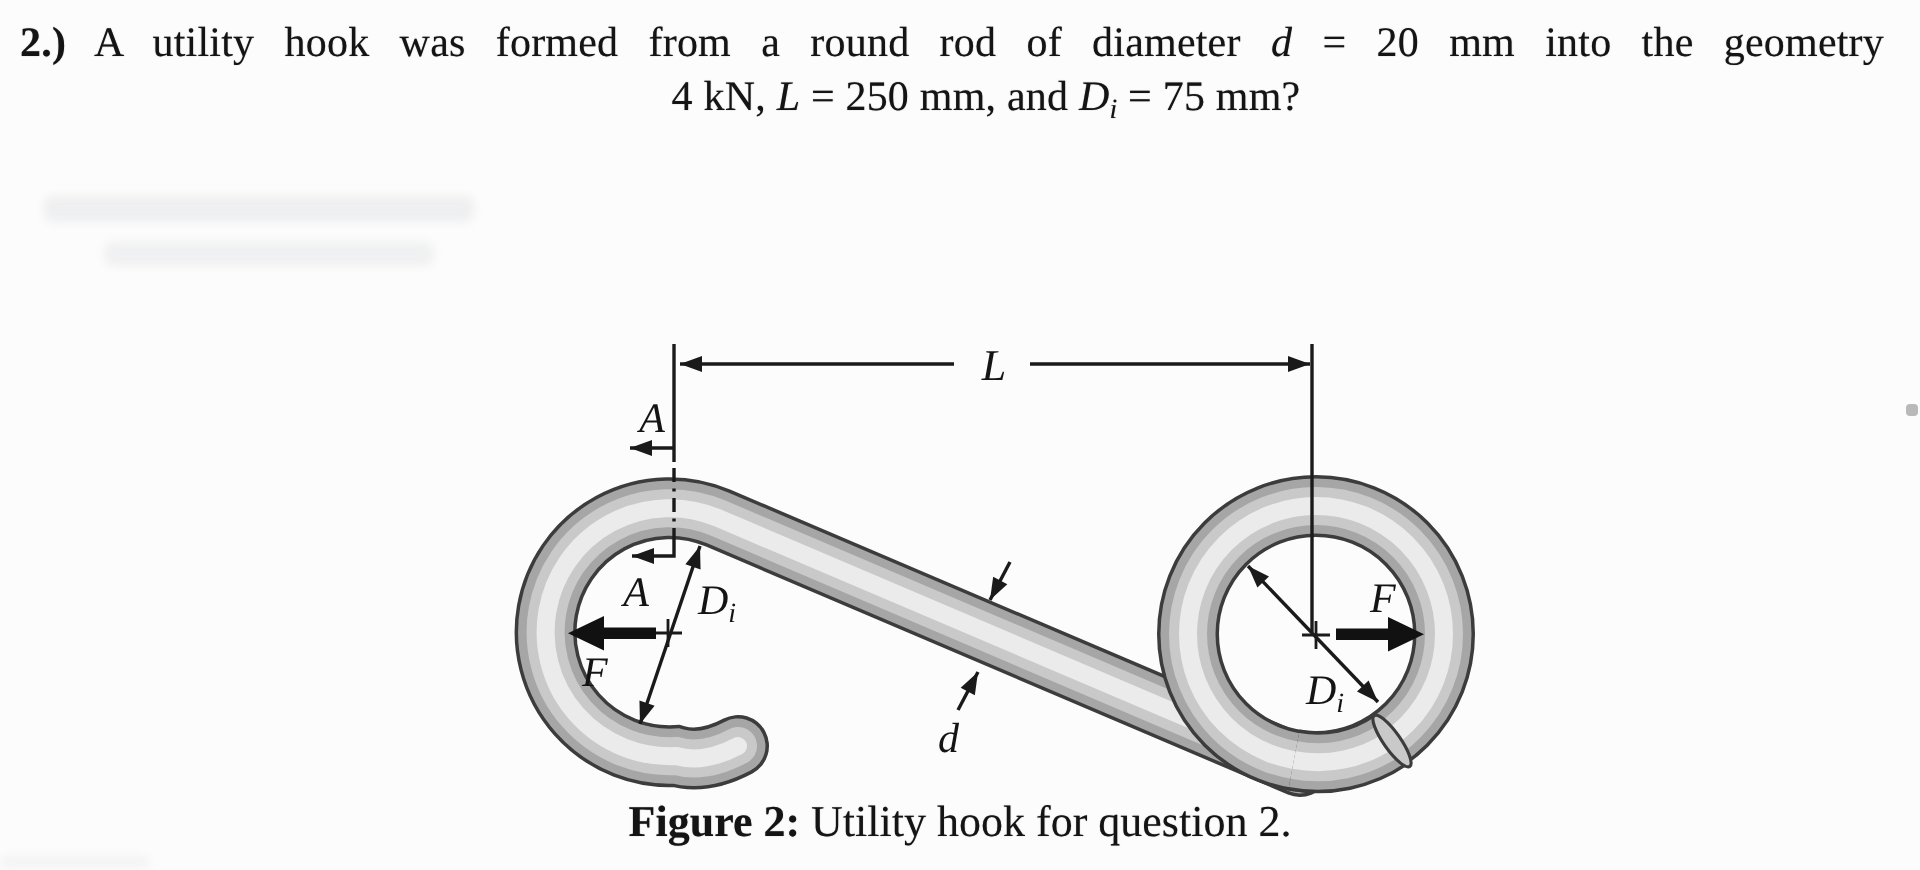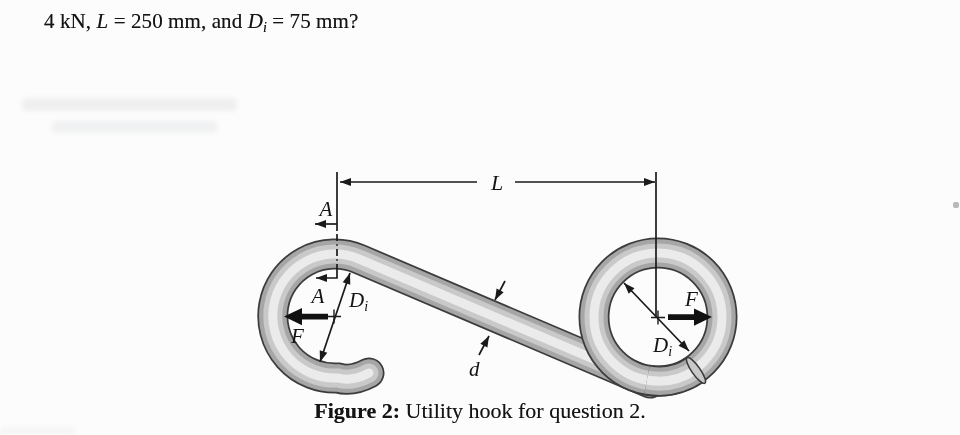--- a/index.html
+++ b/index.html
@@ -6,21 +6,21 @@
   .page{
     position:relative;width:960px;height:435px;background:#fcfcfc;
     font-family:"Liberation Serif",serif;color:#141414;overflow:hidden;
   }
   
   .problem{
     position:absolute;top:8px;left:10px;right:18px;
     font-size:21px;line-height:27px;letter-spacing:.1px;
     text-shadow:0 0 .5px rgba(25,25,25,.55);
   }
-  .pline{margin:0;padding-left:34px;}
+  .pline{margin:0;padding-left:34px;text-align:center;}
   .pline.hang{text-indent:-34px;}
   .pline.justified{text-align:justify;text-align-last:justify;}
   .pnum{font-weight:bold;}
   .sub-i{font-size:14px;vertical-align:-4px;font-style:italic;}
   
   .fig{position:absolute;left:0;top:0;width:960px;height:435px;}
   .t1{stroke:#3c3c3c;stroke-width:31;fill:none;}
   .t2{stroke:#a6a6a6;stroke-width:27.5;fill:none;}
   .t3{stroke:#c9c9c9;stroke-width:19;fill:none;}
   .t4{stroke:#ebebeb;stroke-width:9;fill:none;}
@@ -45,20 +45,21 @@
   .g2{left:52px;top:121px;width:165px;height:12px;opacity:.07;}
   .g3{left:0px;top:428px;width:75px;height:6px;opacity:.05;}
   .speck{position:absolute;left:953px;top:202px;width:6px;height:6px;background:#555;opacity:.4;border-radius:2px;}
 </style>
 </head>
 <body>
 
 <div class="page">
 
   <div class="problem">
+    <p class="pline hang justified"><b class="pnum">2.)</b> <span>A utility hook was formed from a round rod of diameter </span><i>d</i><span> = 20 mm into the geometry</span></p>
     <p class="pline"><span>4 kN, </span><i>L</i><span> = 250 mm, and </span><i>D</i><span class="sub-i">i</span><span> = 75 mm?</span></p>
   </div>
 
   <svg class="fig" viewBox="0 0 960 435">
     <defs>
       <marker id="ah" markerUnits="userSpaceOnUse" markerWidth="13" markerHeight="10" refX="12" refY="5" orient="auto-start-reverse">
         <path d="M1,1 L12,5 L1,9 Z" fill="#1a1a1a"></path>
       </marker>
     </defs>
 

